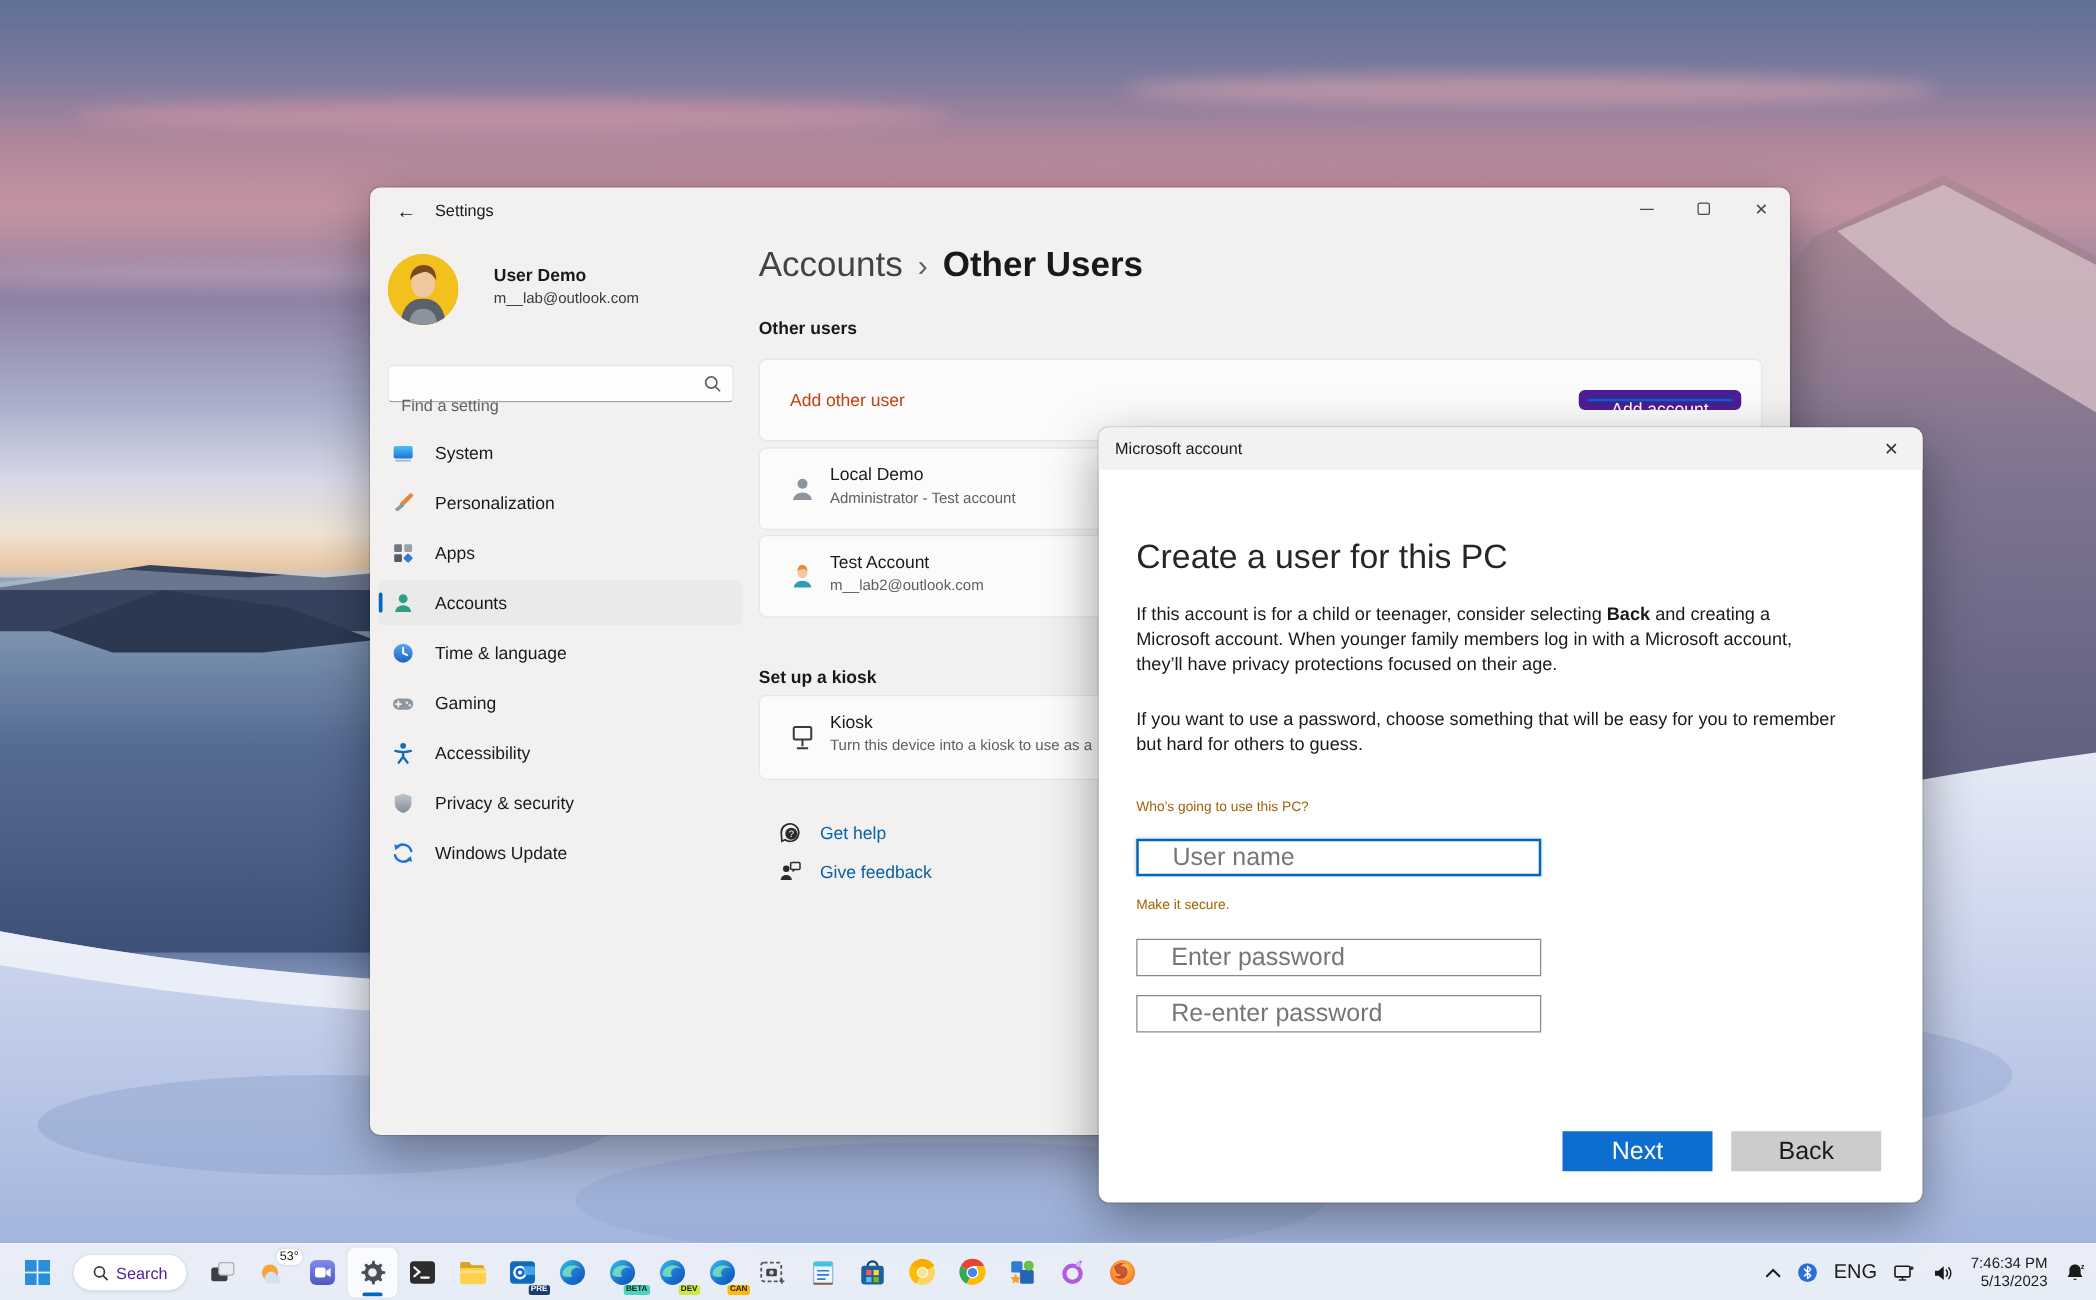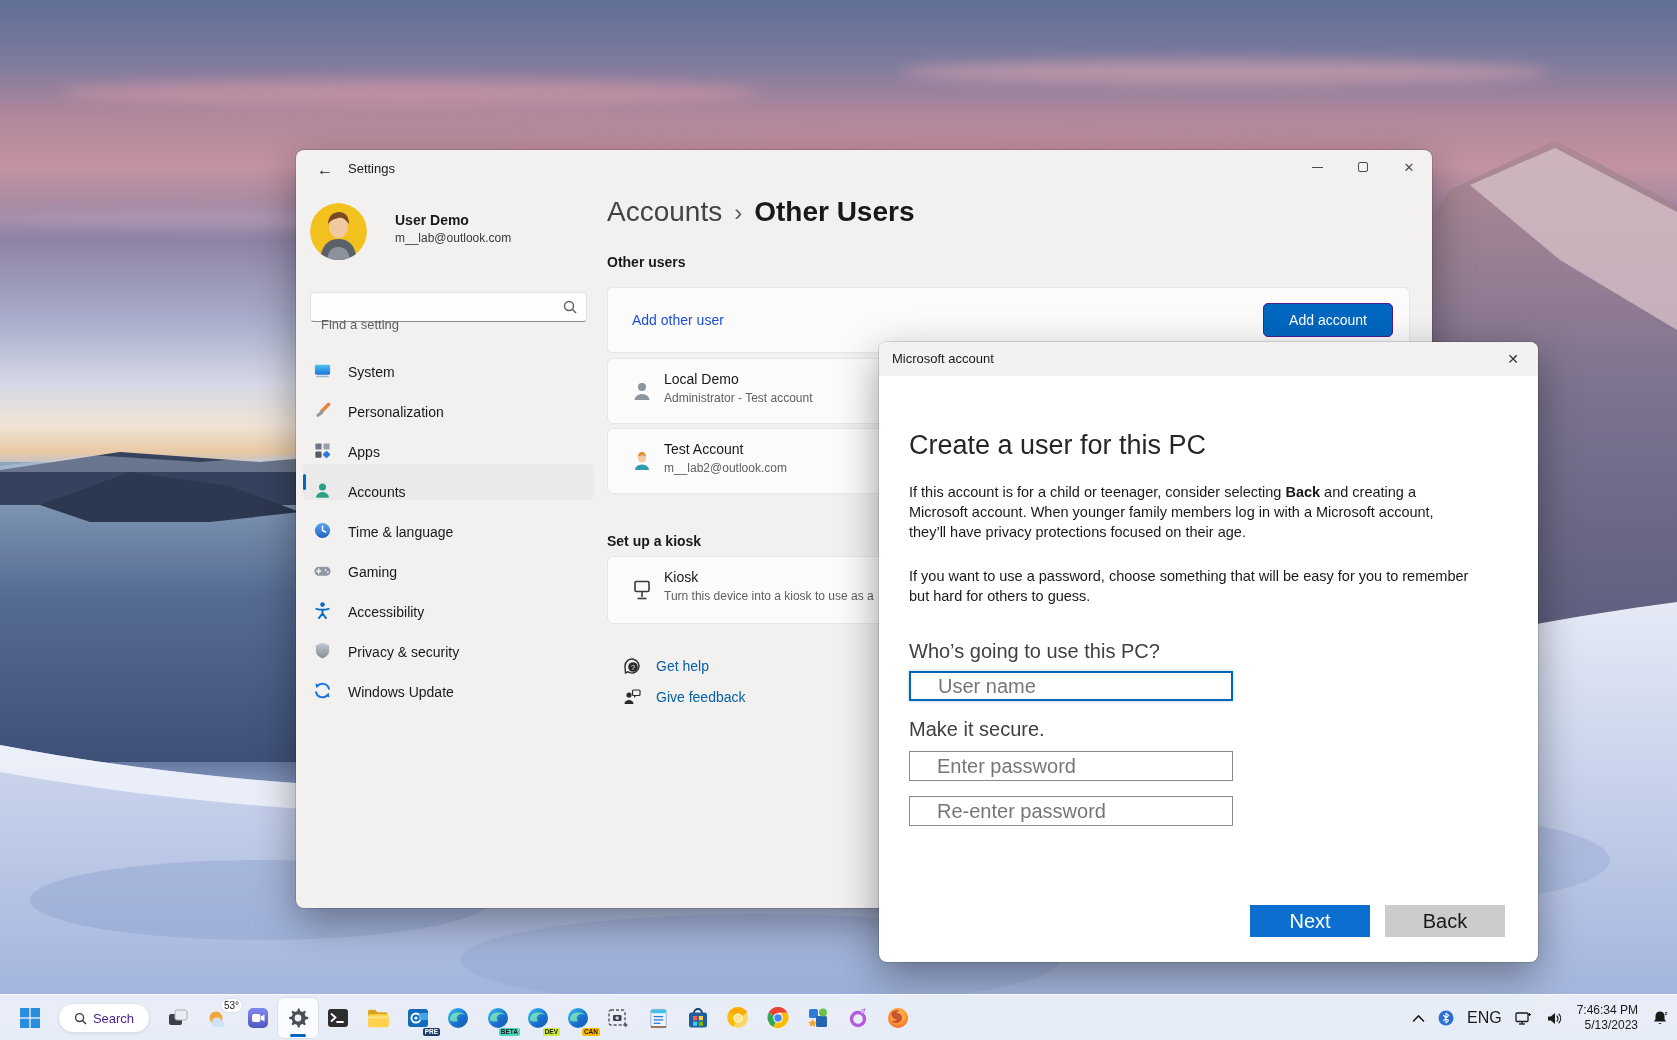--- a/index.html
+++ b/index.html
@@ -39,53 +39,53 @@
 
   .find { position:absolute; left:14px; top:142px; width:277px; height:30px;
     background:#fdfdfd; border:1px solid #e3e3e3; border-bottom:1px solid #8a8a8a; border-radius:4px; }
   .find input { position:absolute; left:10px; top:0; width:230px; height:28px; border:0; outline:0;
     background:transparent; font-size:13px; color:#1a1a1a; font-family:"Liberation Sans",sans-serif;margin-top:17px; }
   .find input::placeholder { color:#5f5f5f; }
   .find .mag { position:absolute; right:9px; top:7px; }
 
   .nav { position:absolute; left:7px; top:194px; width:291px; }
   .nav-item { position:relative; height:36px; margin:0 0 4px 0; border-radius:5px;
-    display:flex; align-items:flex-end; padding-left:9px; }
+    display:flex; align-items:center; padding-left:9px; }
   .nav-item.selected { background:#eaeaea; }
   .nav-item .bar { position:absolute; left:0; top:10px; width:3px; height:16px; border-radius:2px; background:#0067c0; }
   .nav-icon { width:20px; height:20px; margin-right:16px; display:flex; align-items:center; justify-content:center; }
   .nav-label { font-size:14px; color:#191919; }
 
   .main { position:absolute; left:311px; top:0; width:803px; height:758px; }
   .crumbs { position:absolute; left:0; top:52px; font-size:28px; color:#434343; }
   .crumbs-sep { color:#5f5f5f; padding:0 12px; font-size:24px; }
   .crumbs-cur { font-weight:700; color:#191919; }
   .sec-label { position:absolute; font-size:14px; font-weight:700; color:#191919; }
   .card { position:absolute; left:0; width:803px; background:#fbfbfb;
     border:1px solid #e6e6e6; border-radius:6px; }
-  .row-label { position:absolute; left:24px; top:50%; transform:translateY(-50%); font-size:14px; color:#1d4ed8; }
+  .row-label { position:absolute; left:24px; top:50%; transform:translateY(-50%); font-size:14px; color:#c2410c; }
   .add-btn { position:absolute; right:16px; top:50%; transform:translateY(-50%);
-    width:130px; height:34px; background:#0067c0; color:#fff; border:1px solid #4c1d95;
+    width:130px; height:16px; background:#0067c0; color:#fff; border:7px solid #4c1d95;
     border-radius:5px; font-size:14px; font-family:"Liberation Sans",sans-serif; }
   .u-ico { position:absolute; left:22px; top:50%; transform:translateY(-50%); width:24px; height:24px; }
   .u-name { position:absolute; left:56px; top:12px; font-size:14px; color:#191919; }
   .u-sub  { position:absolute; left:56px; top:32px; font-size:12px; color:#5f5f5f; }
   .link-row { position:absolute; display:flex; align-items:center; gap:14px; }
   .link-row a { font-size:14px; color:#0560a8; text-decoration:none; }
 
   
   .dialog { left:879px; top:342px; width:659px; height:620px; background:#fff; z-index:20; }
   .d-titlebar { position:absolute; left:0; top:0; right:0; height:34px; background:#f2f2f2;
     border-radius:8px 8px 0 0; }
   .d-title { position:absolute; left:13px; top:9px; font-size:13px; color:#1a1a1a; }
   .d-close { position:absolute; right:10px; top:4px; width:30px; height:26px; text-align:center;
     line-height:26px; font-size:14px; color:#333; }
   .d-heading { position:absolute; left:30px; top:88px; font-size:27px; font-weight:300; color:#262626; }
   .d-para { position:absolute; left:30px; width:560px; font-size:14.5px; line-height:20px; color:#191919; }
-  .d-label { position:absolute; left:30px; font-size:20px; color:#404040; }
+  .d-label { position:absolute; left:30px; font-size:11px; color:#a16207; }
   .d-input { position:absolute; left:30px; width:324px; height:30px; border:1px solid #8a8a8a;
     padding:0 27px; font-size:20px; color:#191919; outline:none; background:#fff;
     font-family:"Liberation Sans",sans-serif; }
   .d-input::placeholder { color:#767676; }
   .d-input.focused { border:2px solid #0067b8; box-shadow:0 0 3px rgba(0,103,184,.35); }
   .d-btn { position:absolute; width:120px; height:32px; font-size:20px; border:0;
     font-family:"Liberation Sans",sans-serif; }
   .d-btn.next { left:371px; top:563px; background:#0c6fd0; color:#fff; }
   .d-btn.back { left:506px; top:563px; background:#cccccc; color:#1a1a1a; }
 

